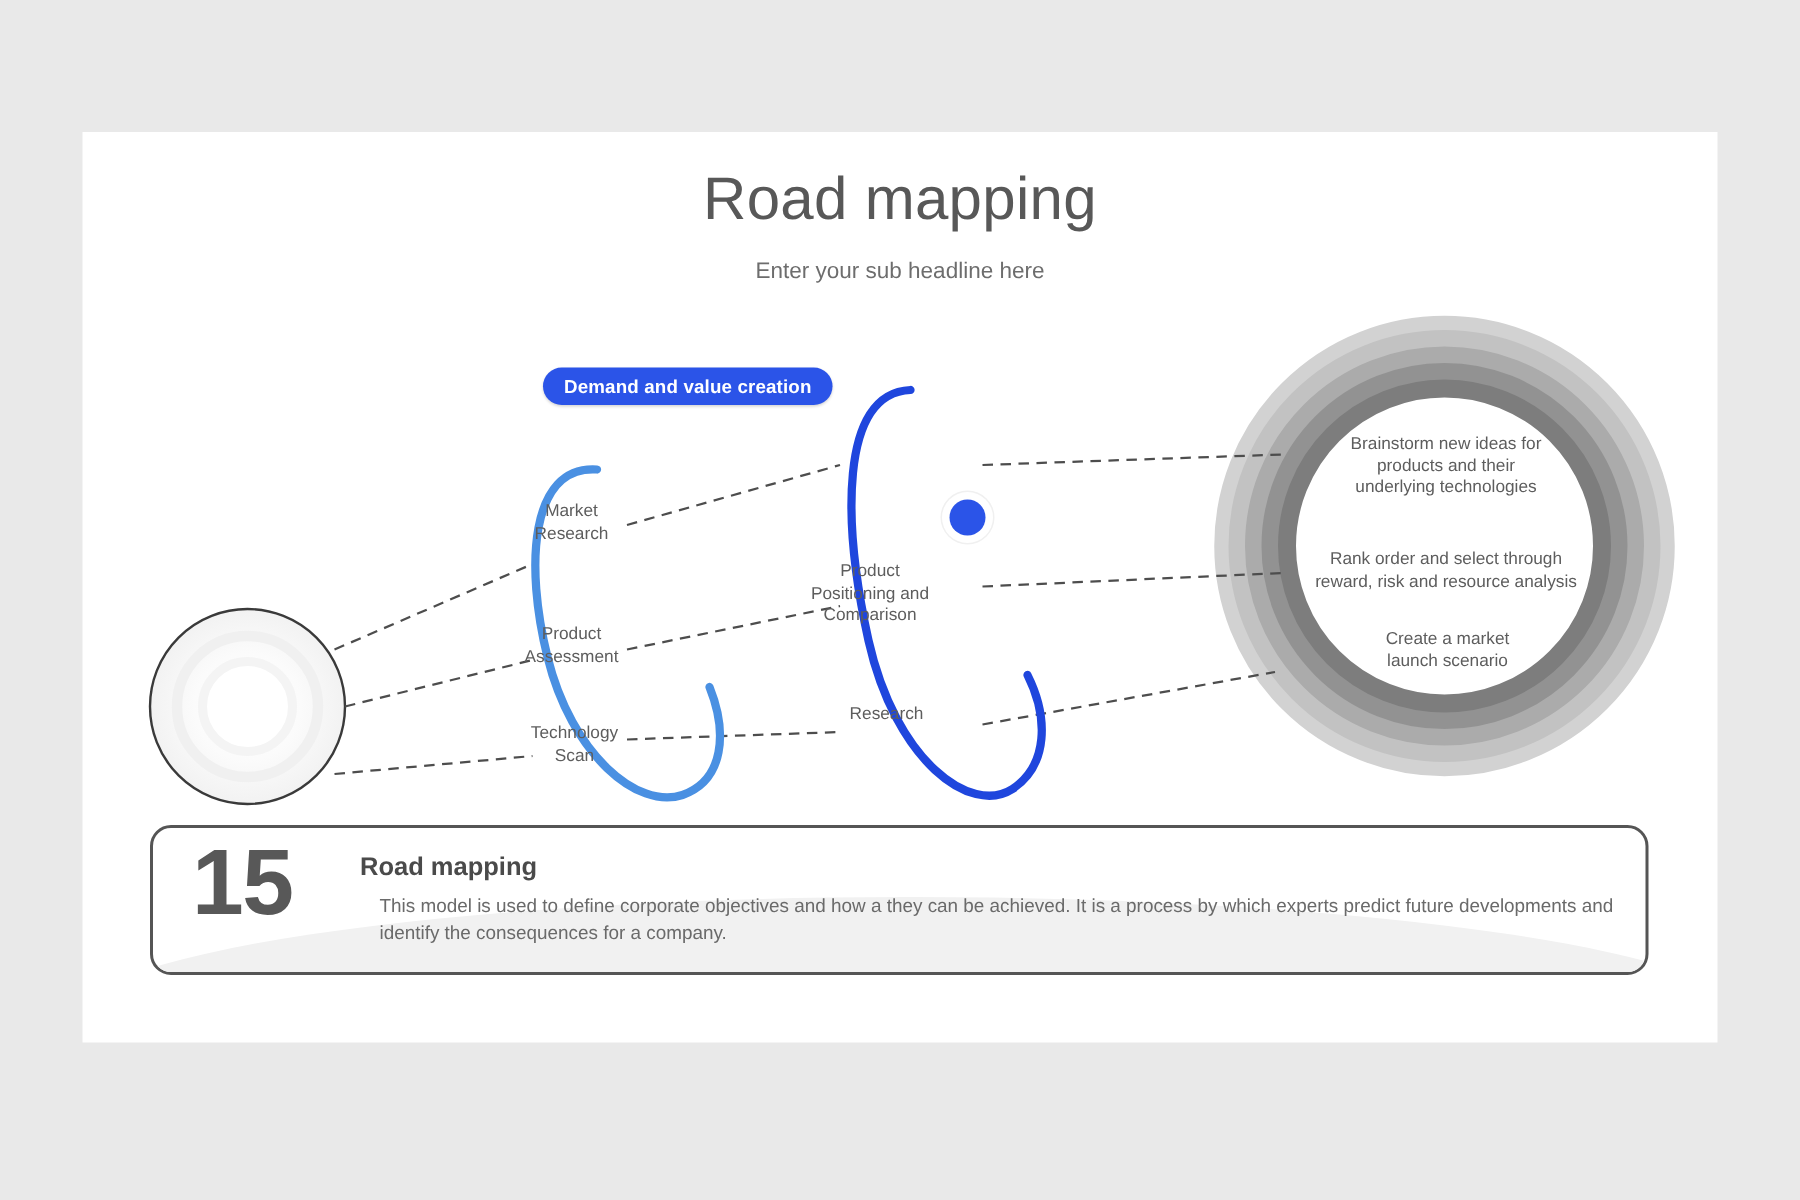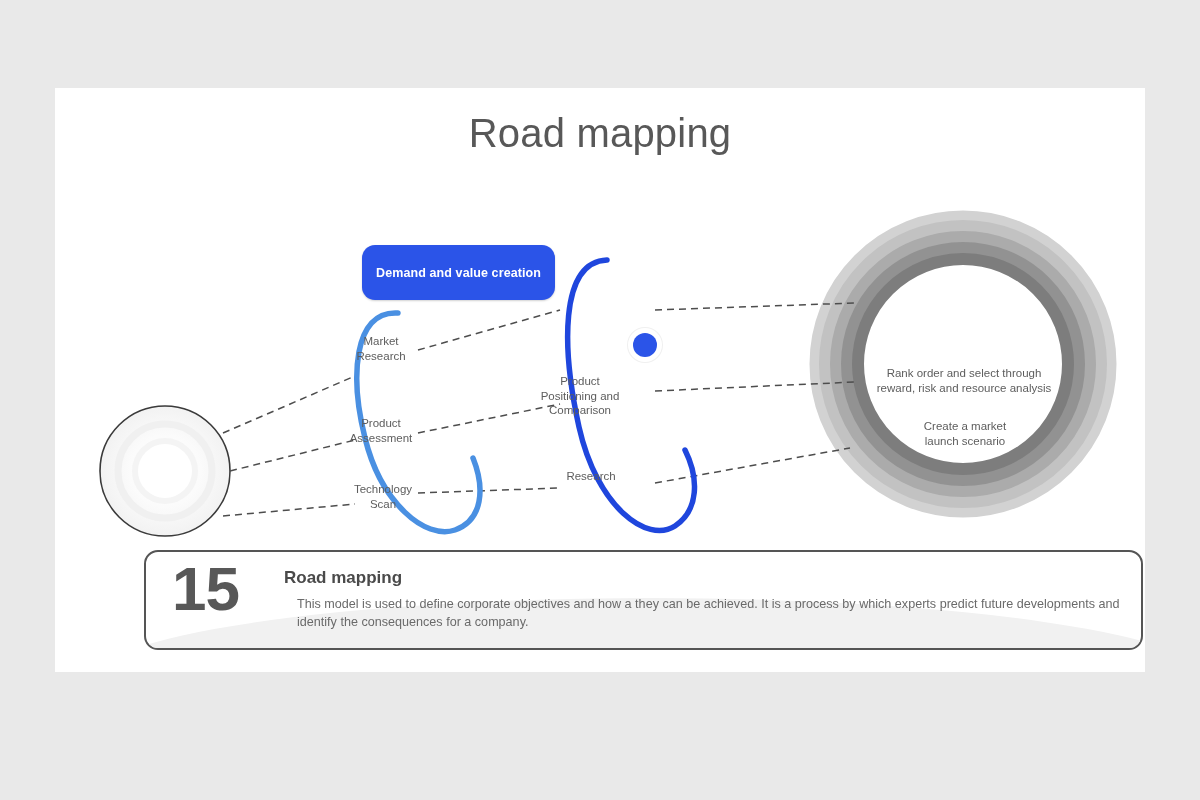--- a/index.html
+++ b/index.html
@@ -5,21 +5,21 @@
 <style>
   html, body {
     margin: 0;
     padding: 0;
     background: #e9e9e9;
     font-family: "Liberation Sans", sans-serif;
   }
   #stage {
     position: relative;
     width: 1200px;
-    height: 672px;
+    height: 800px;
     background: #e9e9e9;
     overflow: hidden;
   }
   #slide {
     position: absolute;
     left: 55px;
     top: 88px;
     width: 1090px;
     height: 607px;
     background: #ffffff;
@@ -56,21 +56,21 @@
     width: 1090px;
     height: 607px;
   }
 
   
   .badge {
     position: absolute;
     left: 307px;
     top: 157px;
     height: 25px;
-    padding: 15px 14px;
+    padding: 0 14px;
     display: flex;
     align-items: center;
     justify-content: center;
     background: #2b54e8;
     color: #ffffff;
     font-size: 12.5px;
     font-weight: bold;
     border-radius: 13px;
     white-space: nowrap;
     letter-spacing: 0.1px;
@@ -104,21 +104,20 @@
   .bottom-panel {
     position: absolute;
     left: 45px;
     top: 462px;
     width: 995px;
     height: 96px;
     border: 2.5px solid #555555;
     border-radius: 14px;
     background: #ffffff;
     overflow: hidden;
-    margin-left: 44px;
   }
   .panel-shade {
     position: absolute;
     left: -60px;
     bottom: -120px;
     width: 1130px;
     height: 170px;
     background: #f1f1f1;
     border-radius: 50%;
   }
@@ -150,20 +149,21 @@
     color: #6a6a6a;
   }
 </style>
 </head>
 <body>
 
 <div id="stage">
   <div id="slide">
 
     <div class="slide-title">Road mapping</div>
+    <div class="slide-subtitle">Enter your sub headline here</div>
 
     <svg id="diagram" viewBox="0 0 1090 607">
       <defs>
         <radialGradient id="leftRingGrad" cx="50%" cy="50%" r="50%">
           <stop offset="0%" stop-color="#ffffff"></stop>
           <stop offset="55%" stop-color="#fbfbfb"></stop>
           <stop offset="100%" stop-color="#f2f2f2"></stop>
         </radialGradient>
       </defs>
 
@@ -214,20 +214,23 @@
     <div class="label" style="left:268px; top:328px; width:116px;">Product
 Assessment</div>
     <div class="label" style="left:272px; top:394px; width:112px;">Technology
 Scan</div>
 
     <div class="label" style="left:462px; top:286px; width:126px;">Product
 Positioning and
 Comparison</div>
     <div class="label" style="left:492px; top:381px; width:88px;">Research</div>
 
+    <div class="label lbl-wide" style="left:798px; top:201px; width:222px;">Brainstorm new ideas for
+products and their
+underlying technologies</div>
     <div class="label lbl-wide" style="left:820px; top:331px; width:180px;">Create a market
 launch scenario</div>
     <div class="label lbl-wide" style="left:780px; top:278px; width:258px;">Rank order and select through
 reward, risk and resource analysis</div>
 
     <div class="bottom-panel">
       <div class="panel-shade"></div>
       <div class="panel-number">15</div>
       <div class="panel-heading">Road mapping</div>
       <div class="panel-body">This model is used to define corporate objectives and how a they can be achieved. It is a process by which experts predict future developments and identify the consequences for a company.</div>

